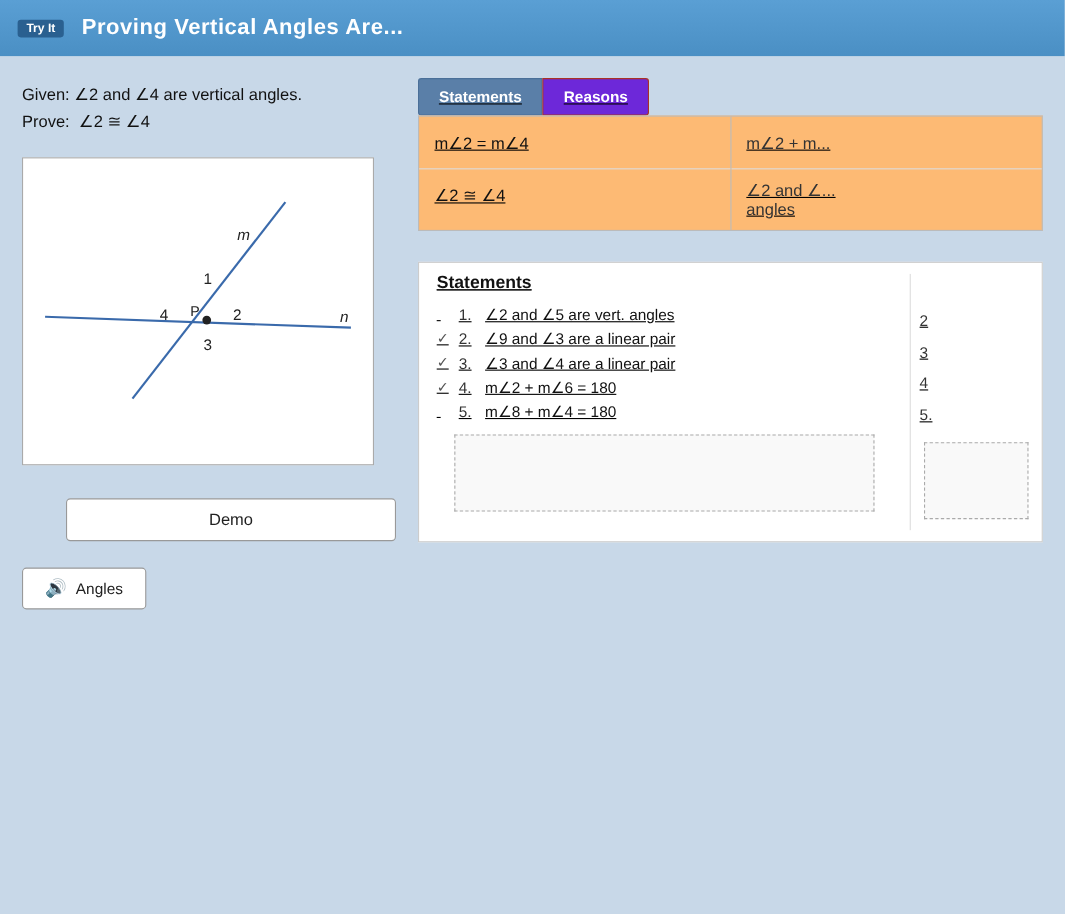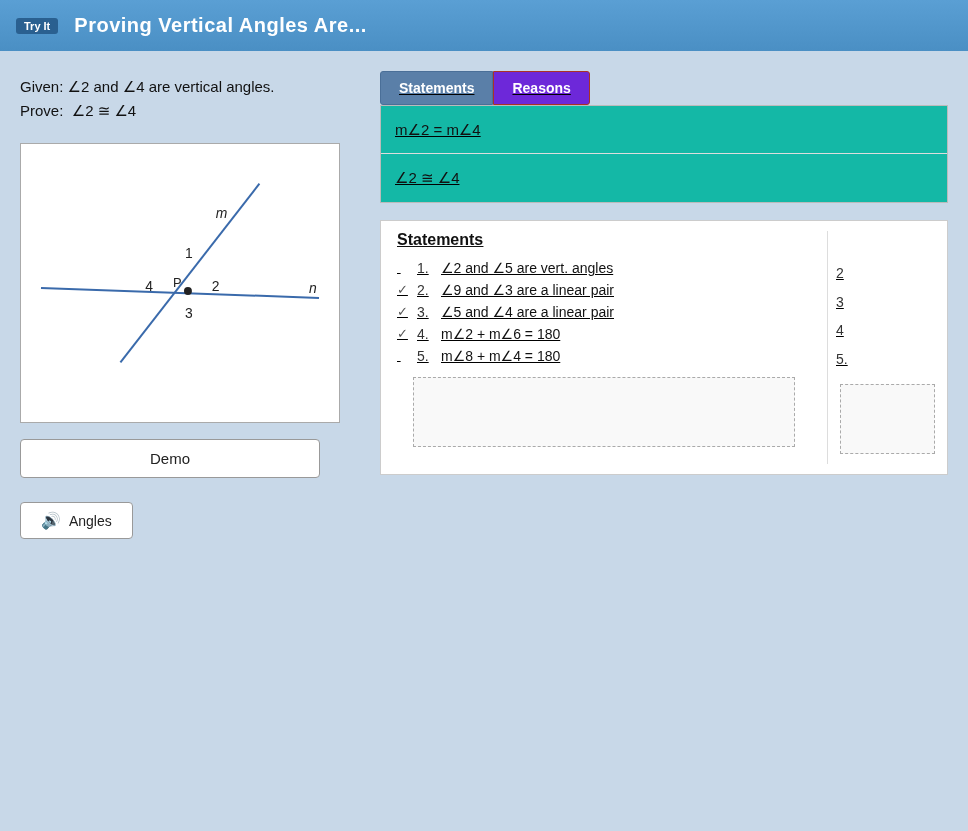--- a/index.html
+++ b/index.html
@@ -71,21 +71,22 @@
       overflow: hidden;
     }
 
     .diagram-canvas {
       width: 100%;
       height: 100%;
     }
 
     .demo-button-area {
       display: flex;
-      justify-content: flex-start;
+      justify-content: flex-end;
+      margin-top: 14px;
     }
     .demo-button {
       background: white;
       border: 1.5px solid #999;
       border-radius: 4px;
       padding: 10px 60px;
       font-size: 15px;
       color: #222;
       cursor: pointer;
       width: 300px;
@@ -144,22 +145,22 @@
       font-size: 14px;
       font-weight: bold;
       border-radius: 0 3px 3px 0;
       cursor: pointer;
       border: 1.5px solid #a93226;
     }
 
     .proof-table {
       display: flex;
       border: 1.5px solid #bbb;
-      background: #14b8a6;
-      margin-bottom: 17px;
+      background: #fdba74;
+      margin-bottom: 28px;
     }
     .proof-col {
       flex: 1;
       border-right: 1.5px solid #bbb;
     }
     .proof-col:last-child {
       border-right: none;
     }
     .proof-cell {
       padding: 10px 14px;
@@ -300,40 +301,44 @@
     <div class="table-header">
       <button class="tab-statements">Statements</button>
       <button class="tab-reasons">Reasons</button>
     </div>
 
     <div class="proof-table">
       <div class="proof-col">
         <div class="proof-cell">m∠2 = m∠4</div>
         <div class="proof-cell">∠2 ≅ ∠4</div>
       </div>
+      <div class="proof-col">
+        <div class="proof-cell truncated">m∠2 + m...</div>
+        <div class="proof-cell truncated">∠2 and ∠...<br>angles</div>
+      </div>
     </div>
 
     <div class="statements-section">
       <div class="statements-left">
         <div class="statements-title">Statements</div>
 
         <div class="statement-item">
           <span class="check-mark">&nbsp;</span>
           <span class="statement-num">1.</span>
           <span>∠2 and ∠5 are vert. angles</span>
         </div>
         <div class="statement-item">
           <span class="check-mark">✓</span>
           <span class="statement-num">2.</span>
           <span>∠9 and ∠3 are a linear pair</span>
         </div>
         <div class="statement-item">
           <span class="check-mark">✓</span>
           <span class="statement-num">3.</span>
-          <span>∠5 and ∠4 are a linear pair</span>
+          <span>∠3 and ∠4 are a linear pair</span>
         </div>
         <div class="statement-item">
           <span class="check-mark">✓</span>
           <span class="statement-num">4.</span>
           <span>m∠2 + m∠6 = 180</span>
         </div>
         <div class="statement-item">
           <span class="check-mark">&nbsp;</span>
           <span class="statement-num">5.</span>
           <span>m∠8 + m∠4 = 180</span>

